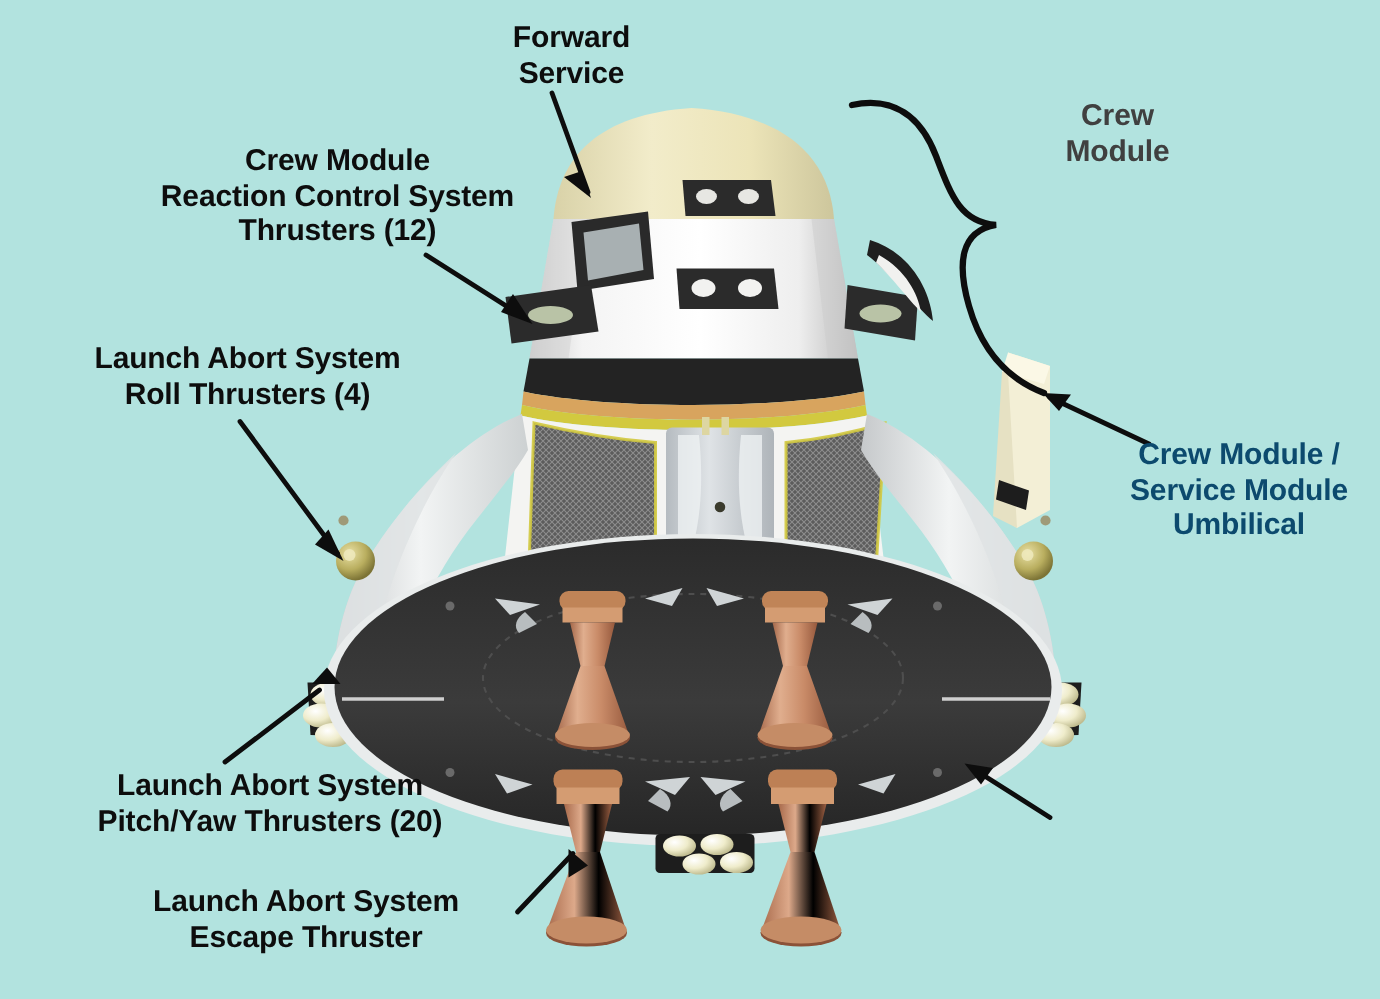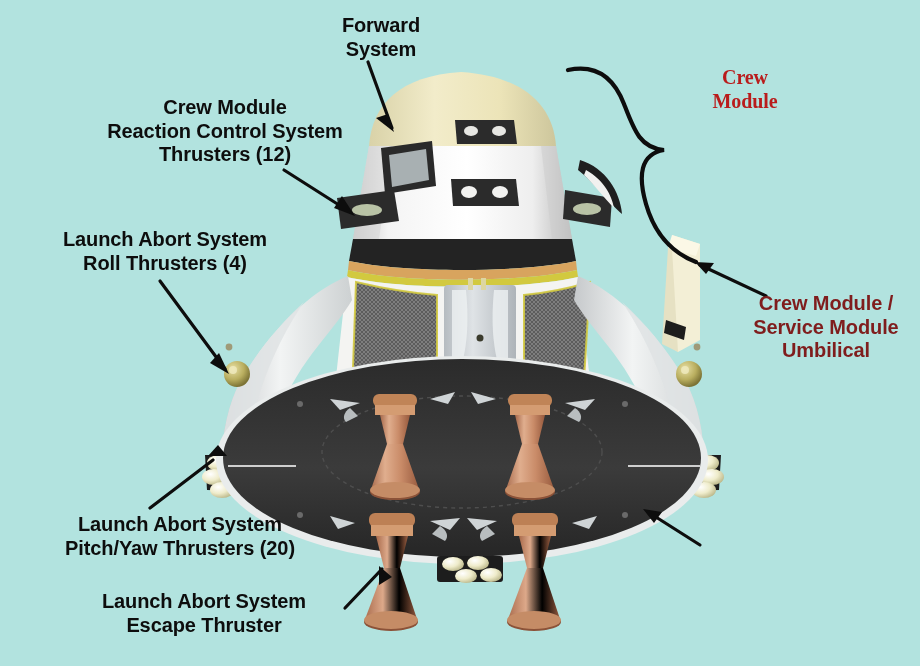--- a/index.html
+++ b/index.html
@@ -312,36 +312,36 @@
       <polygon points="379,566 379,585 392,577"></polygon>
       <polygon points="695,262 714,263 706,274"></polygon>
       <polygon points="643,509 662,512 654,523"></polygon>
     </g>
 
     <path d="M568 70 C 596 64 614 78 624 104 C 634 130 640 148 664 150
              C 640 154 638 176 646 204 C 654 232 670 252 696 262" stroke="#0d0d0d" stroke-width="4.2" fill="none" stroke-linecap="round"></path>
   </svg>
 
   <div class="callout ta-c" id="cal-forward-window" style="color: rgb(13, 13, 13);">Forward
-System</div>
+Service</div>
 
   <div class="callout ta-c" id="cal-cm-rcs" style="color: rgb(13, 13, 13);">Crew Module
 Reaction Control System
 Thrusters (12)</div>
 
   <div class="callout ta-c" id="cal-las-roll" style="color: rgb(13, 13, 13);">Launch Abort System
 Roll Thrusters (4)</div>
 
   <div class="callout ta-c" id="cal-las-pitchyaw" style="color: rgb(13, 13, 13);">Launch Abort System
 Pitch/Yaw Thrusters (20)</div>
 
   <div class="callout ta-c" id="cal-las-escape" style="color: rgb(13, 13, 13);">Launch Abort System
 Escape Thruster</div>
 
-  <div class="callout ta-c" id="cal-crew-module" style="color: #b91c1c; font-family: Liberation Serif, serif;">Crew
+  <div class="callout ta-c" id="cal-crew-module" style="color: #404040;">Crew
 Module</div>
 
-  <div class="callout ta-c" id="cal-cm-sm-umbilical" style="color: #7f1d1d;">Crew Module /
+  <div class="callout ta-c" id="cal-cm-sm-umbilical" style="color: #0c4a6e;">Crew Module /
 Service Module
 Umbilical</div>
 
 
 </div>
 
 </body></html>

